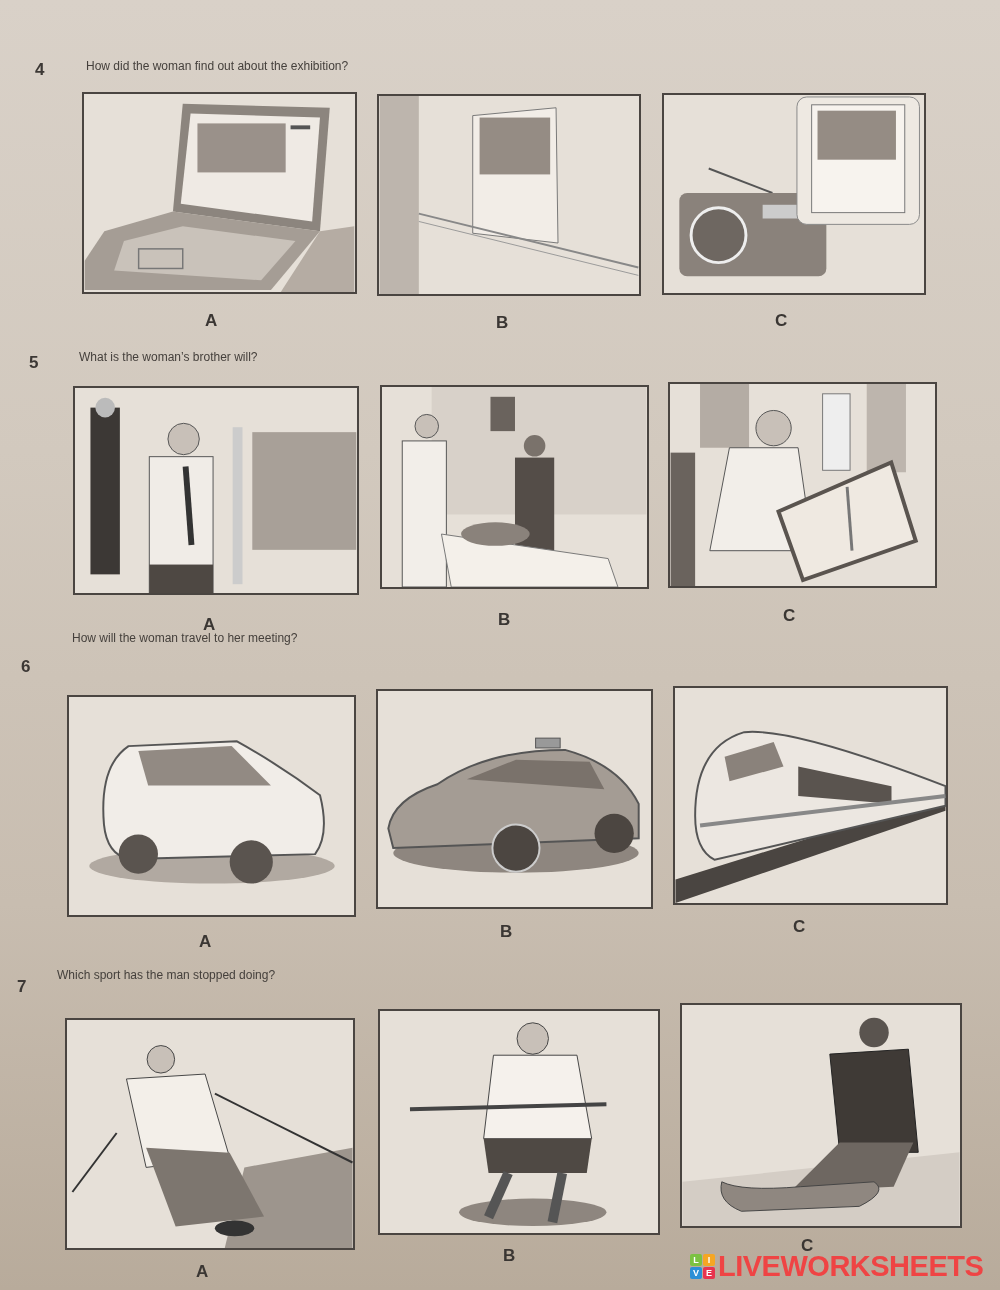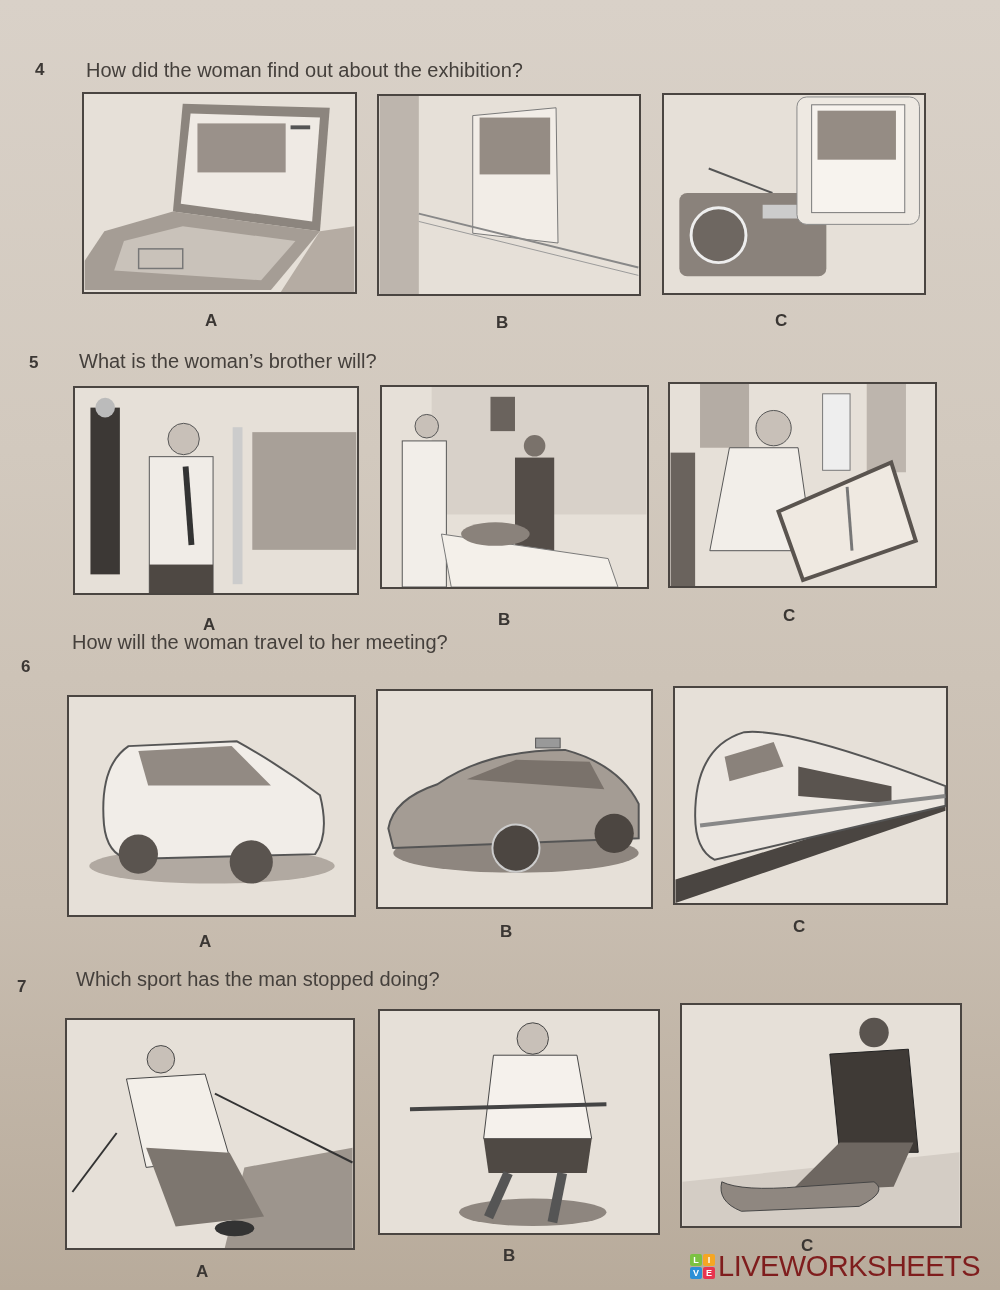--- a/index.html
+++ b/index.html
@@ -2,28 +2,28 @@
 <html><head>
 <meta charset="utf-8">
 <style>
   html,body{margin:0;padding:0;}
   body{
     width:1000px;height:1290px;overflow:hidden;position:relative;
     background:linear-gradient(180deg,#d9d1c8 0%,#d2c9be 35%,#c8bdb0 70%,#b8ab9b 100%);
     font-family:"Liberation Sans",sans-serif;color:#3a3532;
   }
   .q-num{position:absolute;font-weight:bold;font-size:17px;color:#3c3835;}
-  .q-text{position:absolute;font-size:20px;color:#45403c;white-space:nowrap;}
+  .q-text{position:absolute;font-size:12px;color:#45403c;white-space:nowrap;}
   .frame{position:absolute;border:2.5px solid #4a4541;background:#e6e0d8;box-sizing:border-box;overflow:hidden;}
   .frame svg{position:absolute;left:0;top:0;width:100%;height:100%;}
   .opt{position:absolute;font-weight:bold;font-size:17px;color:#3a3633;}
   .logo{position:absolute;left:690px;top:1252px;display:flex;align-items:center;gap:3px;}
   .logo-tiles{display:grid;grid-template-columns:12px 12px;grid-template-rows:12px 12px;gap:1px;}
   .tile{font-size:9px;font-weight:bold;color:#fff;display:flex;align-items:center;justify-content:center;border-radius:2px;}
-  .logo-word{font-weight:normal;font-size:29px;color:#7f1d1d;letter-spacing:-0.5px;line-height:1;}
+  .logo-word{font-weight:bold;font-size:29px;color:#ef4444;letter-spacing:-0.5px;line-height:1;}
 </style>
 </head>
 <body>
 
 <div class="q-num" style="left:35px;top:60px">4</div>
 <div class="q-text" style="left:86px;top:59px">How did the woman find out about the exhibition?</div>
 
 <div class="frame" style="left:82px;top:92px;width:275px;height:202px">
   <svg viewBox="0 0 275 202">
     <polygon points="100,10 250,14 240,140 90,120" fill="#8c857e"></polygon>
@@ -132,21 +132,21 @@
     <polygon points="50,70 100,55 110,80 55,95" fill="#8a827b"></polygon>
     <polygon points="125,80 220,100 220,118 125,110" fill="#5a544f"></polygon>
     <line x1="25" y1="140" x2="275" y2="110" stroke="#888" stroke-width="4"></line>
   </svg>
 </div>
 <div class="opt" style="left:199px;top:932px">A</div>
 <div class="opt" style="left:500px;top:922px">B</div>
 <div class="opt" style="left:793px;top:917px">C</div>
 
 <div class="q-num" style="left:17px;top:977px">7</div>
-<div class="q-text" style="left:76px;top:968px">Which sport has the man stopped doing?</div>
+<div class="q-text" style="left:57px;top:968px">Which sport has the man stopped doing?</div>
 
 <div class="frame" style="left:65px;top:1018px;width:290px;height:232px">
   <svg viewBox="0 0 290 232">
     <polygon points="180,150 290,130 290,232 160,232" fill="#9d958d"></polygon>
     <circle cx="95" cy="40" r="14" fill="#c8c0b8" stroke="#444"></circle>
     <polygon points="60,60 140,55 165,140 80,150" fill="#f3efe9" stroke="#444"></polygon>
     <polygon points="80,130 165,135 200,200 110,210" fill="#7d766f"></polygon>
     <line x1="5" y1="175" x2="50" y2="115" stroke="#333" stroke-width="2"></line>
     <line x1="150" y1="75" x2="290" y2="145" stroke="#333" stroke-width="2"></line>
     <ellipse cx="170" cy="212" rx="20" ry="8" fill="#333"></ellipse>

